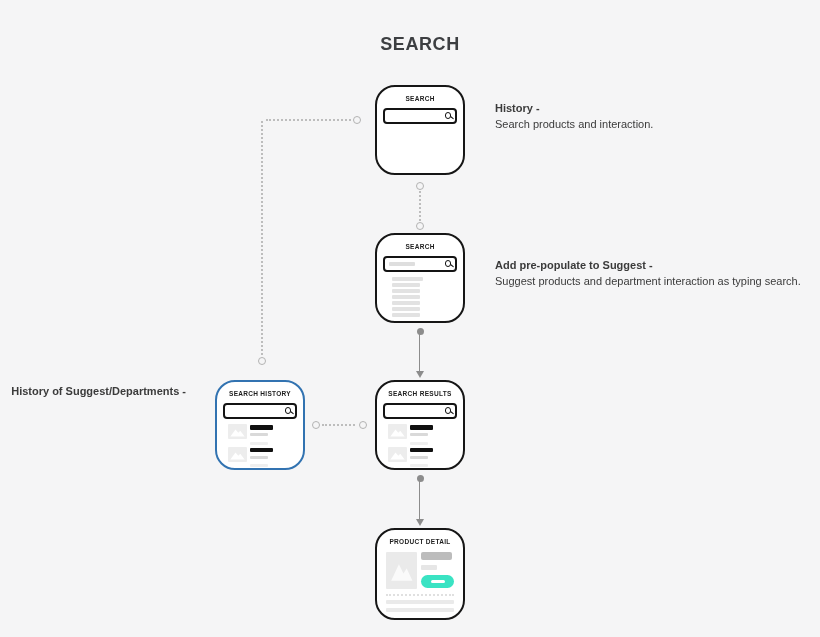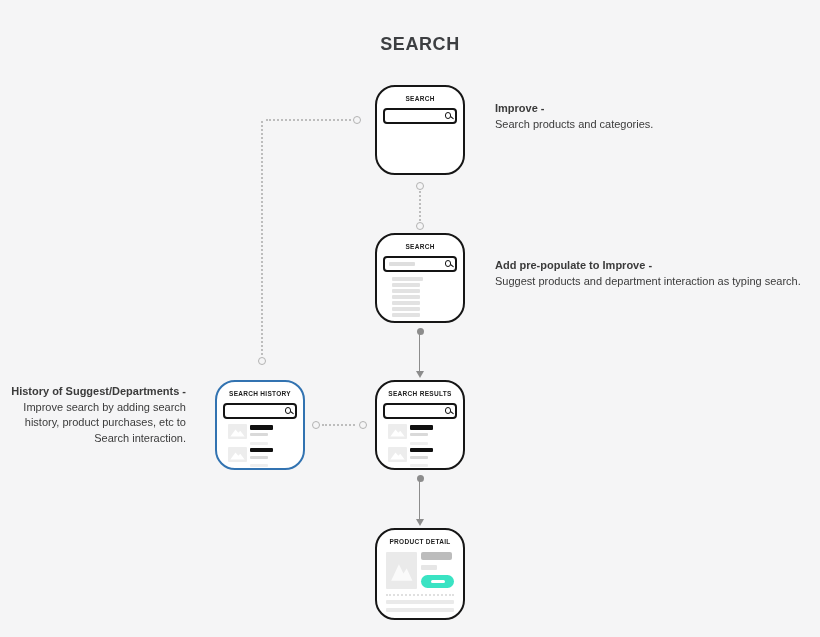--- a/index.html
+++ b/index.html
@@ -206,27 +206,26 @@
           <span class="pd-btn-line"></span>
         </span>
       </span>
     </div>
     <div class="pd-sep"></div>
     <div class="pd-line"></div>
     <div class="pd-line"></div>
   </div>
 
   <div class="ann" style="left:495px; top:101px; width:300px;">
-    <div class="ann-title">Improve -</div>
-    <div class="ann-body">Search products and categories.</div>
+    <div class="ann-title">History -</div>
+    <div class="ann-body">Search products and interaction.</div>
   </div>
 
   <div class="ann" style="left:495px; top:258px; width:322px;">
-    <div class="ann-title">Add pre-populate to Improve -</div>
+    <div class="ann-title">Add pre-populate to Suggest -</div>
     <div class="ann-body">Suggest products and department interaction as typing search.</div>
   </div>
 
   <div class="ann ann-left" style="left:5px; top:384px; width:181px;">
     <div class="ann-title">History of Suggest/Departments -</div>
-    <div class="ann-body">Improve search by adding search history, product purchases, etc to Search interaction.</div>
   </div>
 
 </div>
 
 </body></html>

